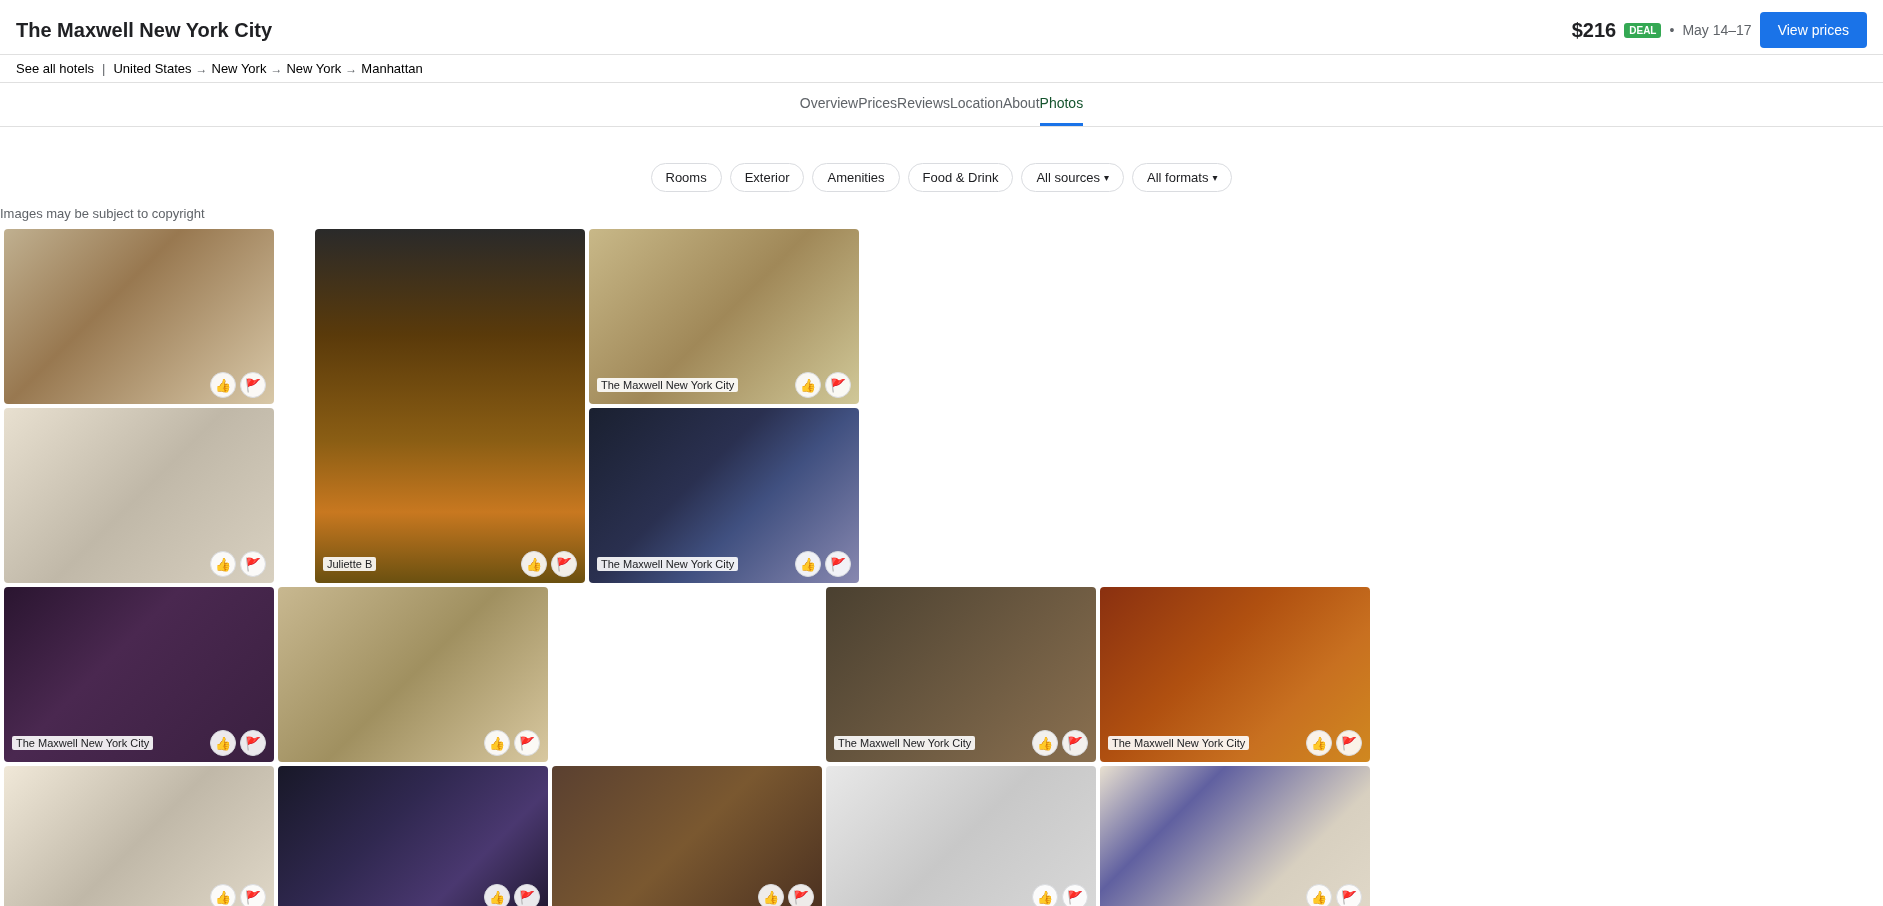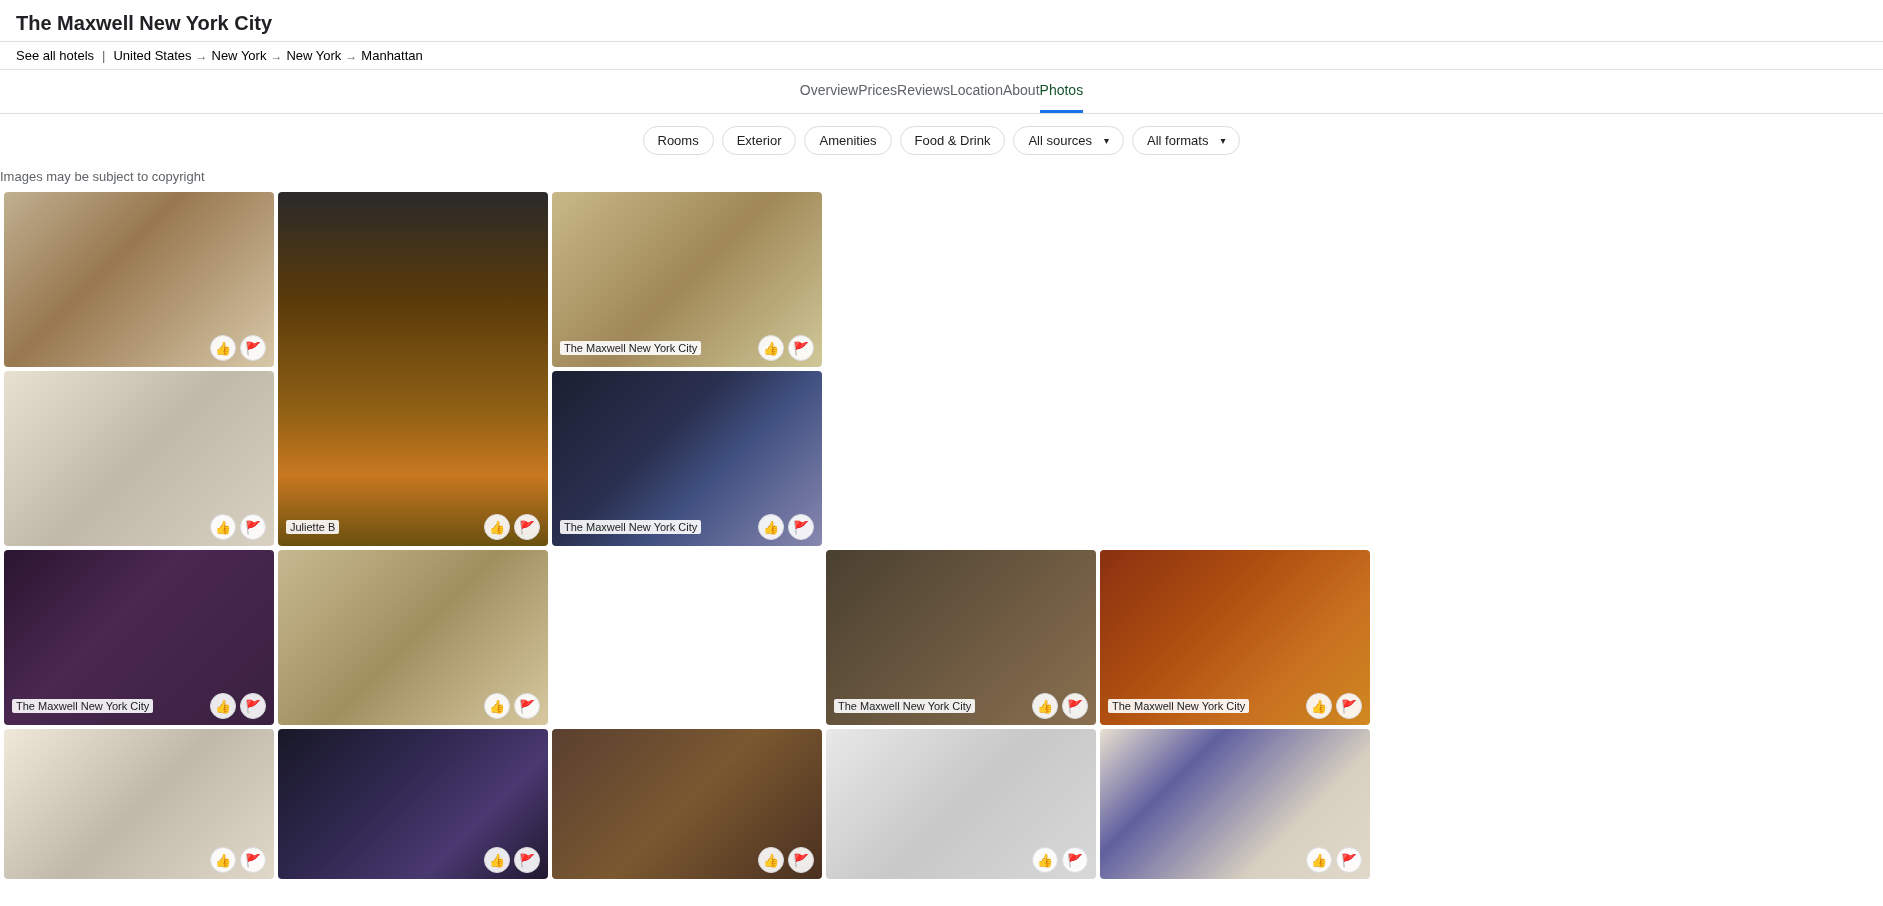--- a/index.html
+++ b/index.html
@@ -104,25 +104,26 @@
       padding: 12px 16px;
     }
     .filter-pill {
       border: 1px solid #dadce0;
       border-radius: 20px;
       padding: 6px 14px;
       font-size: 13px;
       cursor: pointer;
       background: #fff;
       color: #202124;
+      margin-top: 24px;
     }
     .filter-pill.dropdown {
       display: flex;
       align-items: center;
-      gap: 12px;
+      gap: 4px;
     }
     .filter-pill .chevron {
       font-size: 10px;
     }
 
     
     .copyright-notice {
       text-align: left;
       font-size: 13px;
       color: #5f6368;
@@ -173,20 +174,27 @@
       align-items: center;
       justify-content: center;
       font-size: 13px;
     }
   </style>
 </head>
 <body>
 
 <div class="top-header">
   <span class="hotel-title">The Maxwell New York City</span>
+  <div class="price-section">
+    <span class="price-text">$216</span>
+    <span class="deal-badge">DEAL</span>
+    <span class="date-range">•</span>
+    <span class="date-range">May 14–17</span>
+    <button class="view-prices-btn">View prices</button>
+  </div>
 </div>
 
 <div class="breadcrumb">
   <a href="#">See all hotels</a>
   <span class="breadcrumb-divider">|</span>
   <a href="#">United States</a>
   <span class="breadcrumb-sep">→</span>
   <a href="#">New York</a>
   <span class="breadcrumb-sep">→</span>
   <a href="#">New York</a>
@@ -240,21 +248,21 @@
         <div class="label-bar">
           <span></span>
           <div class="action-btns">
             <button class="act-btn">👍</button>
             <button class="act-btn">🚩</button>
           </div>
         </div>
       </div>
     </div>
 
-    <div class="photo-wrap" style="width: 270px; flex-shrink: 0; border-radius: 4px; overflow: hidden; background: linear-gradient(rgb(42, 42, 42) 0%, rgb(90, 58, 10) 30%, rgb(139, 94, 20) 60%, rgb(200, 120, 32) 80%, rgb(106, 80, 16) 100%); position: relative; flex-grow: 0; align-self: stretch;">
+    <div class="photo-wrap" style="width: 270px; flex-shrink: 0; border-radius: 4px; overflow: hidden; background: linear-gradient(rgb(42, 42, 42) 0%, rgb(90, 58, 10) 30%, rgb(139, 94, 20) 60%, rgb(200, 120, 32) 80%, rgb(106, 80, 16) 100%); position: relative; flex-grow: 0; align-self: stretch; margin-left: 37px;">
       <div class="label-bar" style="bottom:0;">
         <span class="source-text">Juliette B</span>
         <div class="action-btns">
           <button class="act-btn">👍</button>
           <button class="act-btn">🚩</button>
         </div>
       </div>
     </div>
 
     <div style="display:flex; flex-direction:column; gap:4px; width:270px; flex-shrink:0;">

